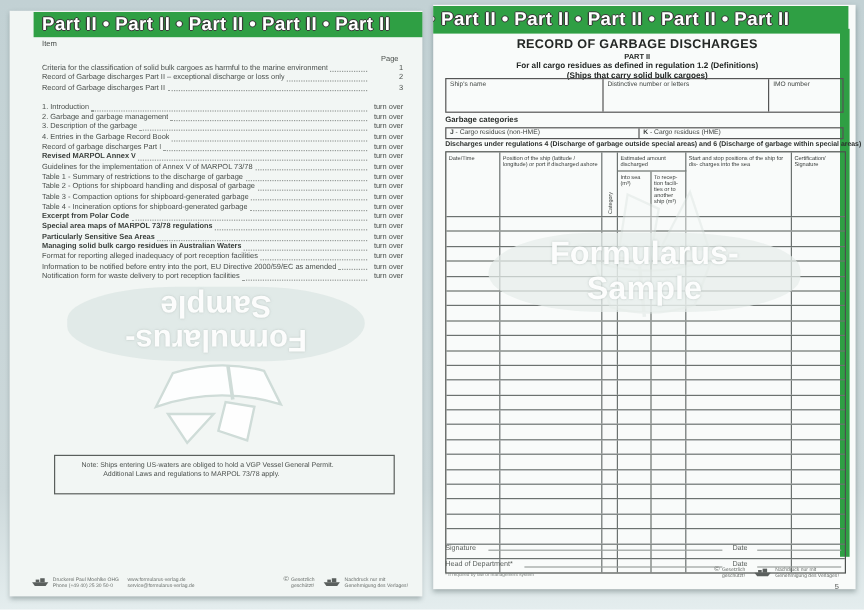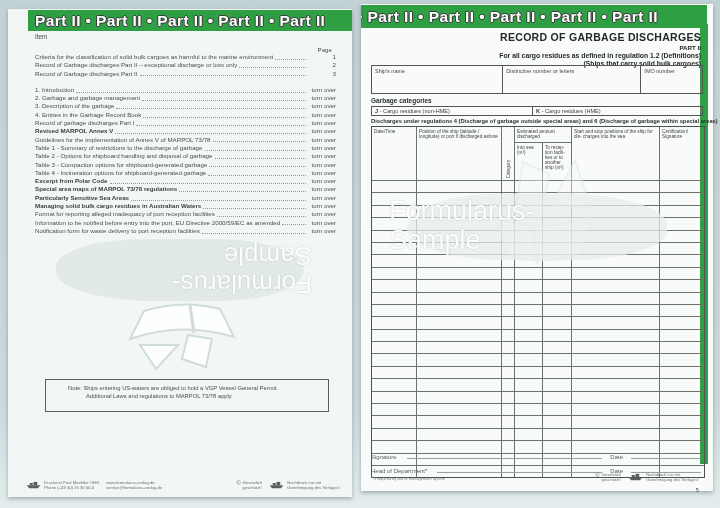--- a/index.html
+++ b/index.html
@@ -36,26 +36,26 @@
   .note-box{position:absolute;left:37px;top:370px;width:282px;height:26px;border:1px solid #5a5f5c;
     font-size:5.8px;color:#4a4f4c;padding-top:5px;}
   .note-box .l1{padding-left:22px;}
   .note-box .l2{padding-left:40px;margin-top:1.5px;}
 
   
   .wm-group{position:absolute;pointer-events:none;}
   .wm-left{left:40px;top:228px;width:264px;height:150px;transform:rotate(180deg);}
   .wm-right{left:28px;top:118px;width:296px;height:160px;z-index:5;}
   .wm-blob{position:absolute;background:rgba(228,236,233,.8);border-radius:46% 54% 50% 50%/70% 64% 60% 66%;}
-  .wm-text{position:absolute;width:100%;text-align:left;font-weight:normal;
+  .wm-text{position:absolute;width:100%;text-align:center;font-weight:bold;
     color:rgba(255,255,255,.95);text-shadow:0 0 2px rgba(150,165,160,.55);}
   .wm-sketch{position:absolute;}
 
   
-  .rp-title{position:absolute;top:27px;left:0;right:12px;text-align:right;color:#242826;}
+  .rp-title{position:absolute;top:27px;left:0;right:12px;text-align:center;color:#242826;}
   .rp-title .t1{font-size:10.5px;font-weight:bold;letter-spacing:.3px;}
   .rp-title .t2{font-size:6.2px;font-weight:bold;margin-top:1px;}
   .rp-title .t3{font-size:6.8px;font-weight:bold;margin-top:1px;}
   .rp-title .t4{font-size:6.8px;font-weight:bold;margin-top:1px;}
 
   .fields{position:absolute;top:61px;left:10px;width:332px;height:29px;border:1px solid #555;
     display:flex;box-sizing:border-box;}
   .field-cell{font-size:5.5px;color:#444946;padding:1.5px 0 0 3px;box-sizing:border-box;}
   .field-cell + .field-cell{border-left:1px solid #555;}
 

